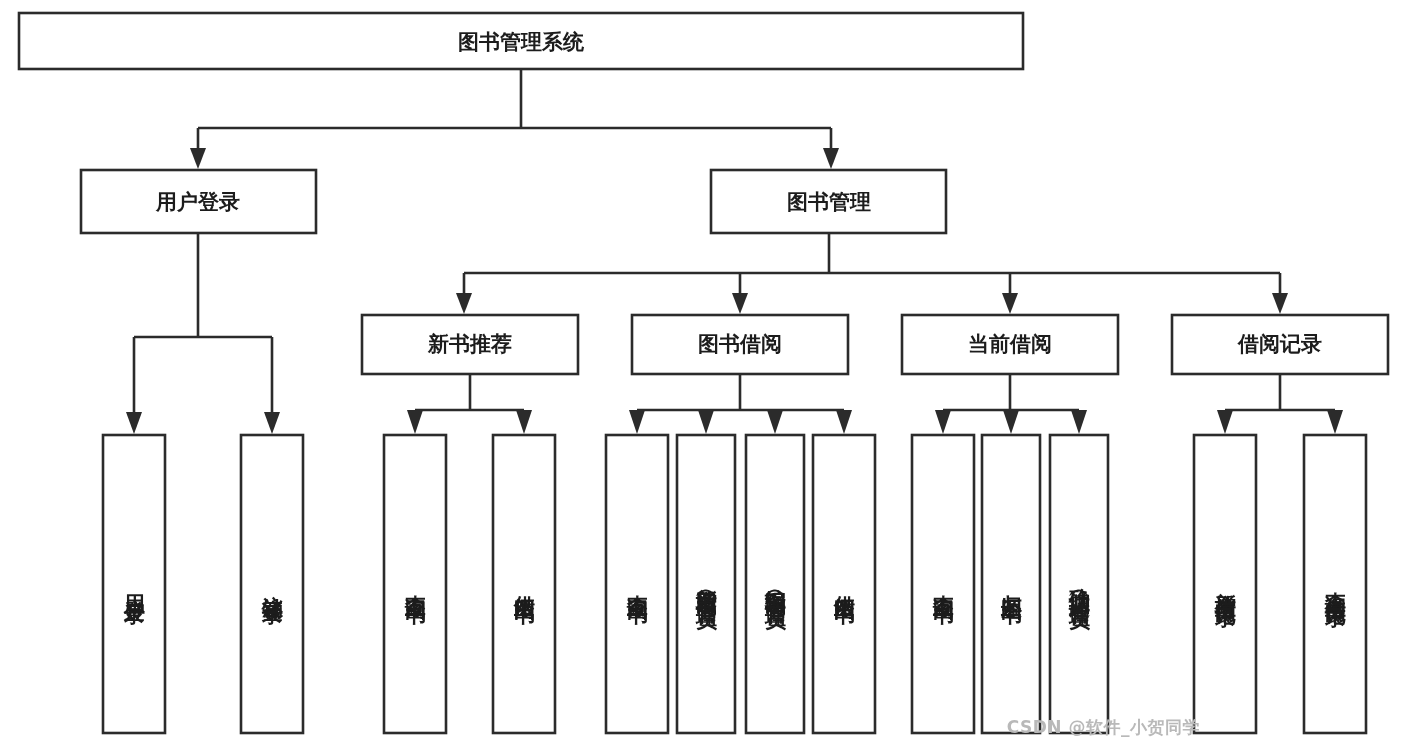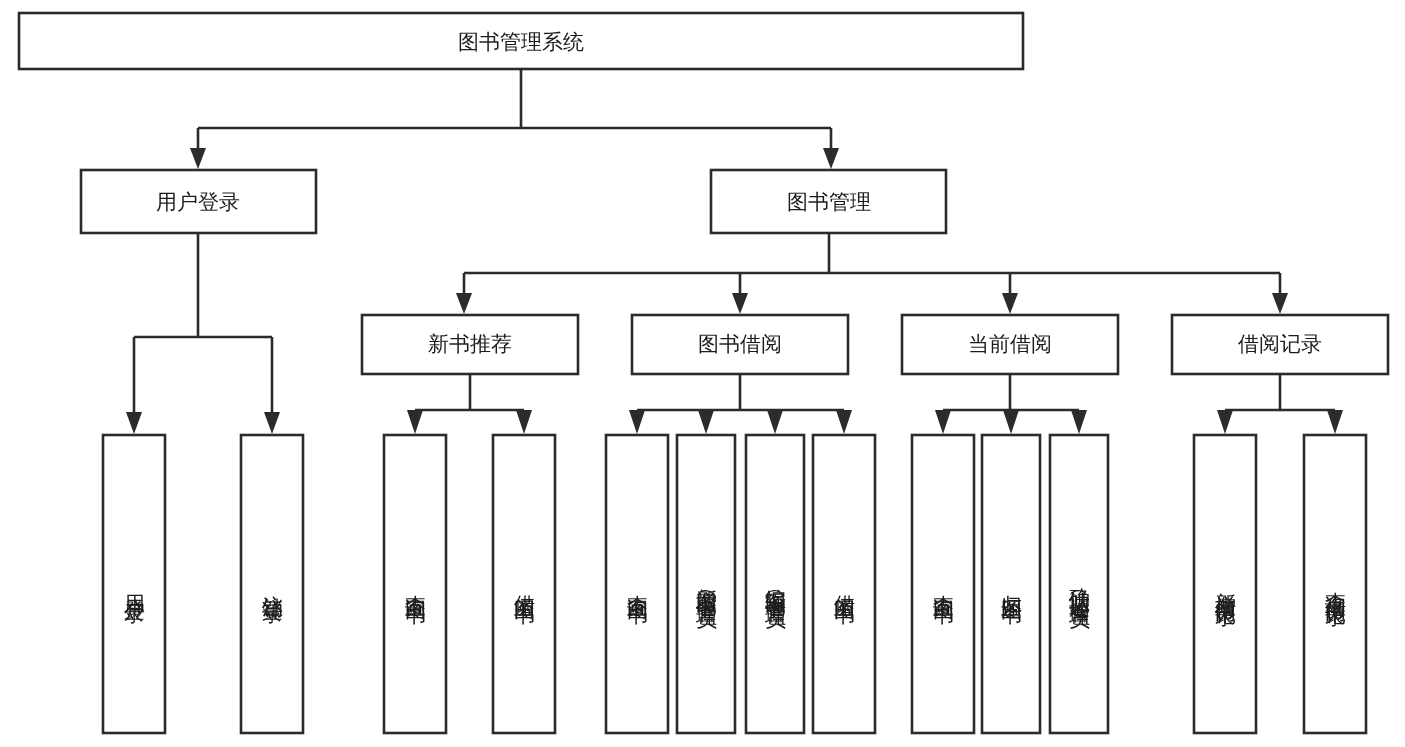--- a/index.html
+++ b/index.html
@@ -12,20 +12,21 @@
     width: 1405px;
     height: 747px;
     font-family: "DejaVu Sans", "Liberation Sans", sans-serif;
     overflow: hidden;
   }
   #diagram-root {
     position: relative;
     width: 1210px;
     height: 747px;
     background: #ffffff;
+    font-weight: bold;
   }
   svg#flow-svg {
     position: absolute;
     left: 0;
     top: 0;
     width: 1405px;
     height: 747px;
     display: block;
   }
   .node-rect {
@@ -225,14 +226,15 @@
   <div class="leaf-label" style="left:746px;top:435px;width:58px;height:298px;">编辑图书（管理员）</div>
   <div class="leaf-label" style="left:813px;top:435px;width:62px;height:298px;">借阅图书</div>
 
   <div class="leaf-label" style="left:912px;top:435px;width:62px;height:298px;">查询图书</div>
   <div class="leaf-label" style="left:982px;top:435px;width:58px;height:298px;">归还图书</div>
   <div class="leaf-label" style="left:1050px;top:435px;width:58px;height:298px;">确认归还（管理员）</div>
 
   <div class="leaf-label" style="left:1194px;top:435px;width:62px;height:298px;">新增借阅记录</div>
   <div class="leaf-label" style="left:1304px;top:435px;width:62px;height:298px;">查询借阅记录</div>
 
+  <div class="watermark">CSDN @软件_小贺同学</div>
 
 </div>
 
 </body></html>

